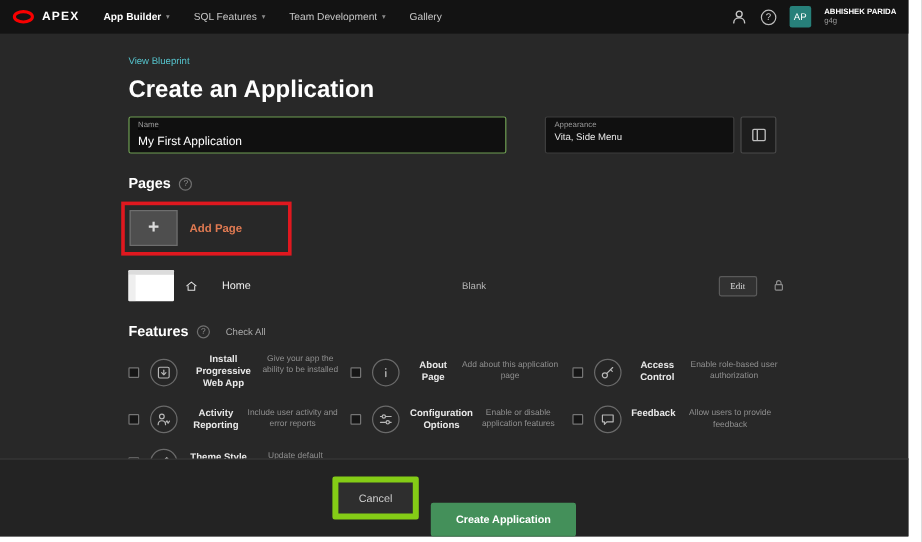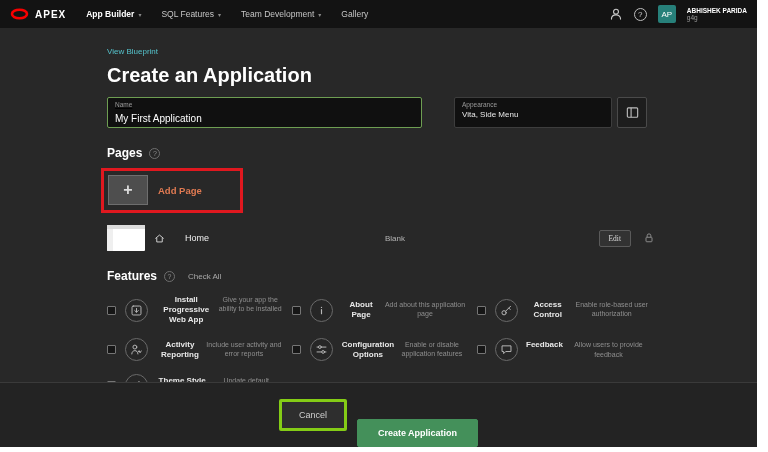--- a/index.html
+++ b/index.html
@@ -66,21 +66,21 @@
   .feature { display:flex; align-items:center; cursor:default; }
   .checkbox { width:9px; height:9px; background:#161616; border:1px solid #757575; border-radius:1px; margin-right:9px; flex:0 0 auto; cursor:pointer; }
   .f-icon { width:23px; height:23px; border:1px solid #6a6a6a; border-radius:50%; background:#262626;
             display:flex; align-items:center; justify-content:center; margin-right:8px; flex:0 0 auto; }
   .f-text { display:flex; flex-direction:row; max-width:128px;text-align:center; }
   .f-title { color:#e9e9e9; font-size:8px; font-weight:bold; line-height:1.25; }
   .f-desc { color:#8f8f8f; font-size:7px; line-height:1.3; }
 
   
   .actions { flex:0 0 40px; background:#232323; border-top:1px solid #3a3a3a; display:flex; align-items:center; justify-content:center; gap:10px; }
-  .btn-cancel { background:#2e2e2e; border:3px solid #84cc16; border-radius:2px; color:#cfcfcf; font-size:9px;
+  .btn-cancel { background:#2e2e2e; border:5px solid #84cc16; border-radius:2px; color:#cfcfcf; font-size:9px;
                 padding:8px 17px; cursor:pointer; font-family:"Liberation Sans",sans-serif; }
   .btn-create { background:#44905a; border:1px solid #44905a; border-radius:2px; color:#ffffff; font-size:9px; font-weight:bold;
                 padding:8px 20px; cursor:pointer; font-family:"Liberation Sans",sans-serif;margin-top:36px; }
 
   svg { display:block; }
 </style>
 </head>
 <body>
 
 <div class="app">

